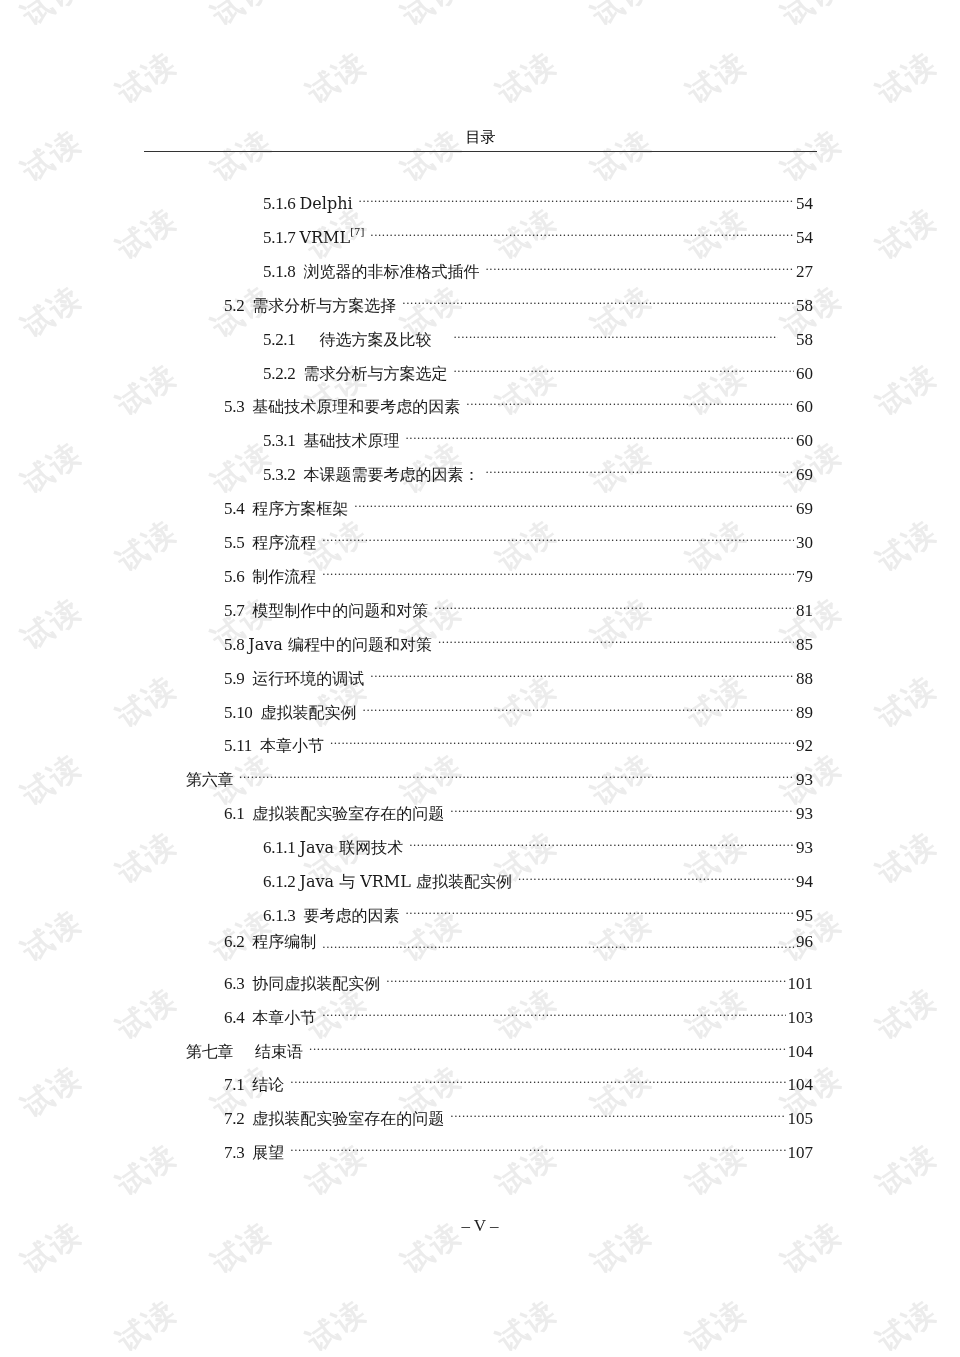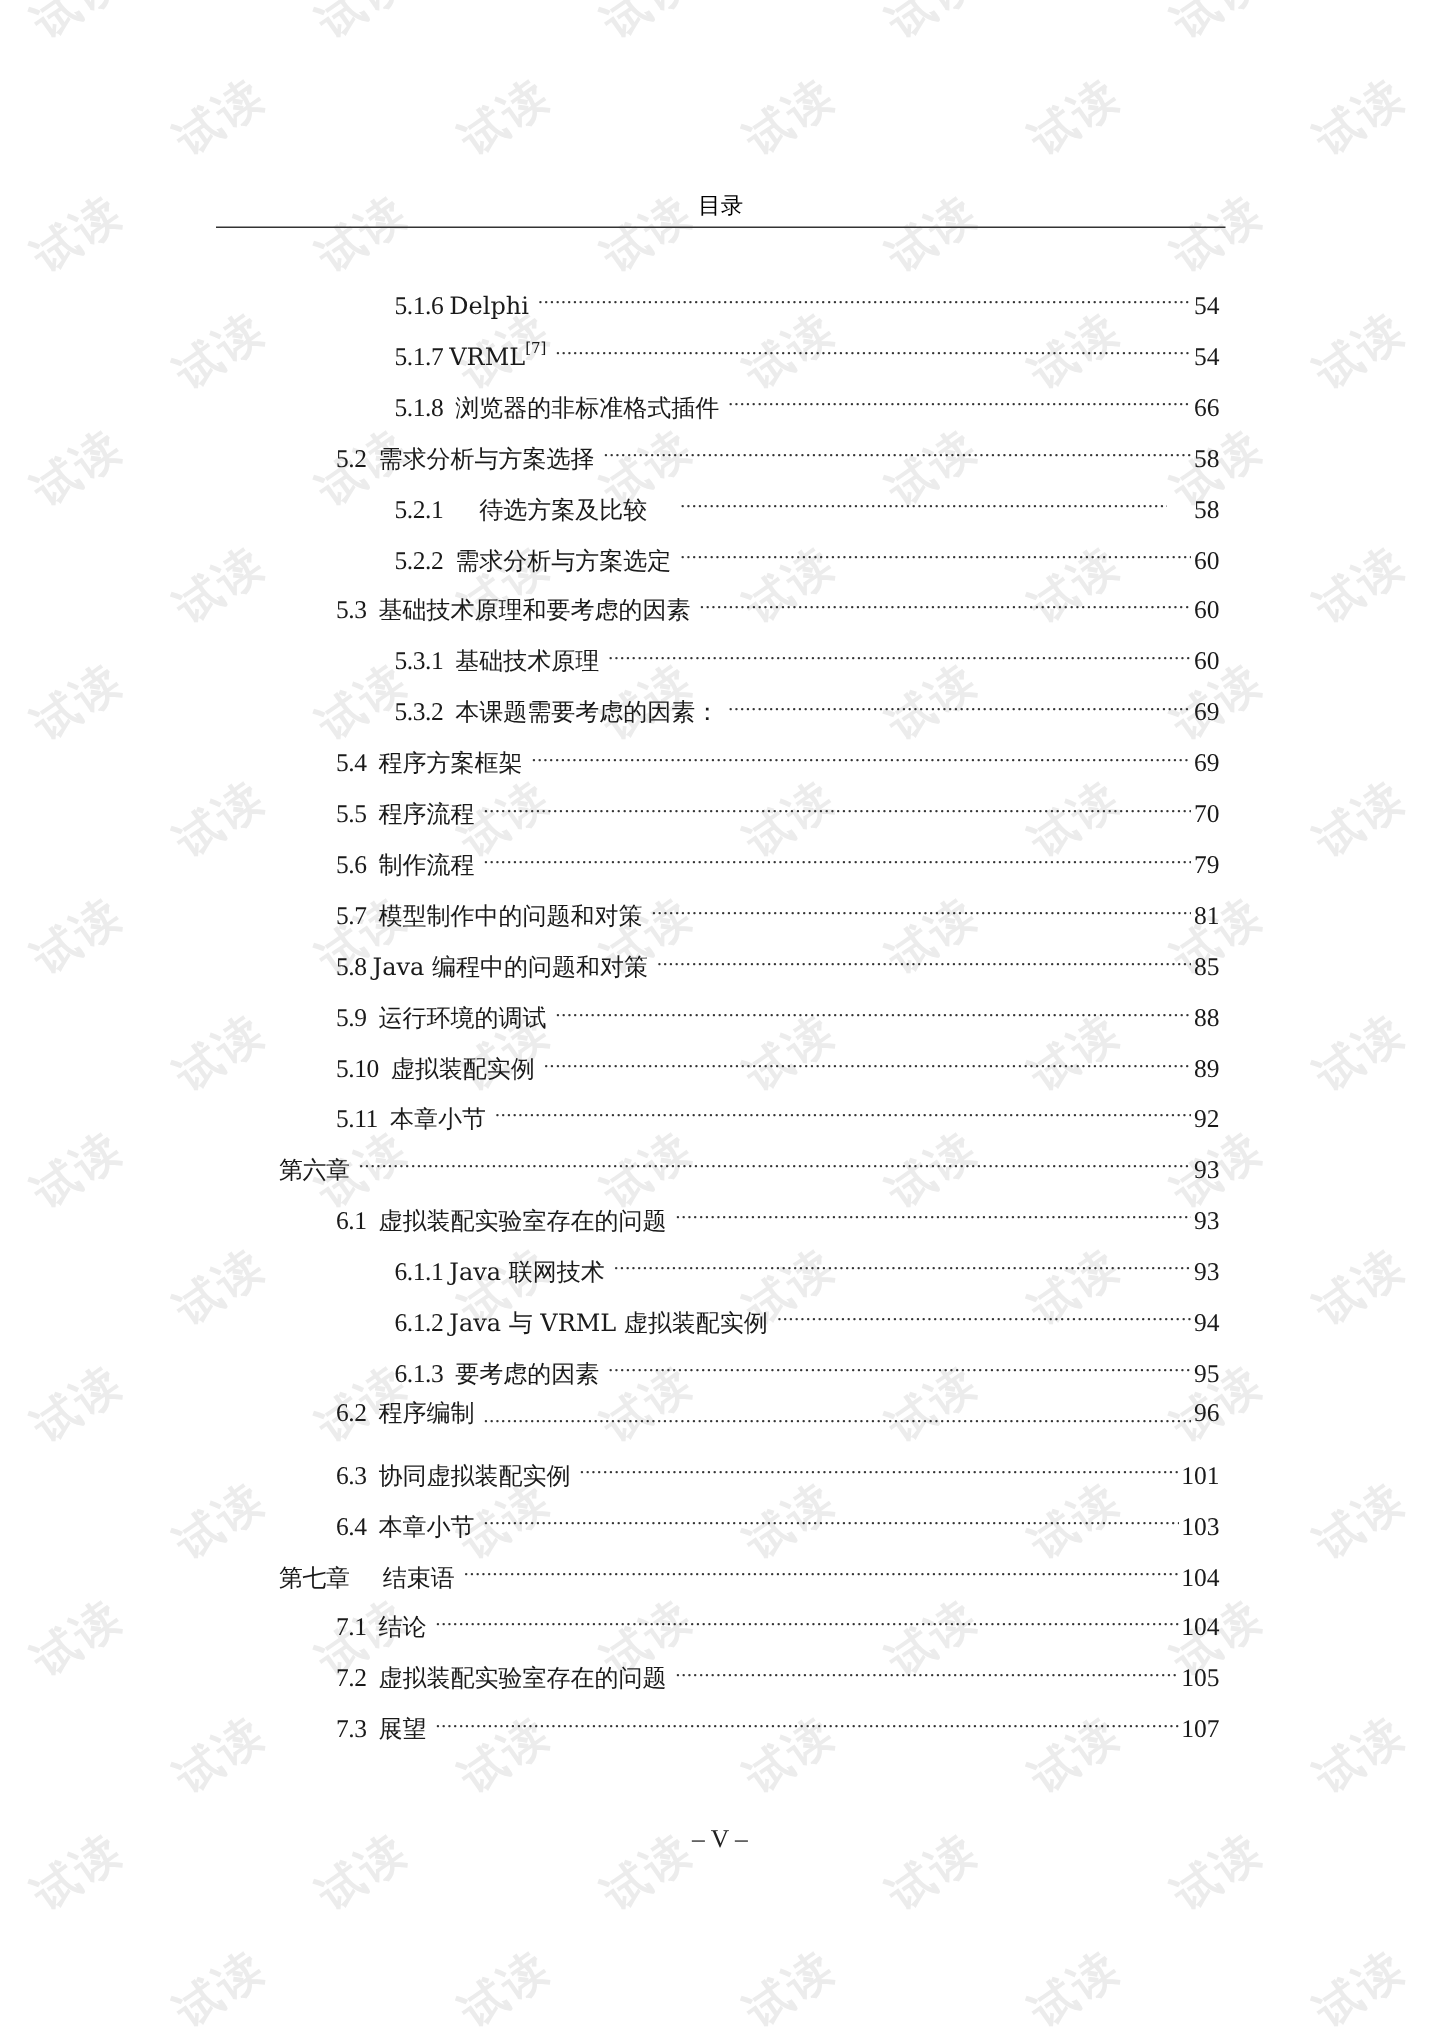--- a/index.html
+++ b/index.html
@@ -235,21 +235,21 @@
       <div class="toc-row tight" style="left: 263px; width: 550px; top: 34px;">
         <span class="num">5.1.7</span>
         <span class="title"><span>VRML</span><sup>[7]</sup></span>
         <span class="leader"></span>
         <span class="page-num">54</span>
       </div>
       <div class="toc-row" style="left: 263px; width: 550px; top: 68px;">
         <span class="num">5.1.8</span>
         <span class="title"><span>浏览器的非标准格式插件</span></span>
         <span class="leader"></span>
-        <span class="page-num">66</span>
+        <span class="page-num">27</span>
       </div>
       <div class="toc-row" style="left: 224px; width: 589px; top: 102px;">
         <span class="num">5.2</span>
         <span class="title"><span>需求分析与方案选择</span></span>
         <span class="leader"></span>
         <span class="page-num">58</span>
       </div>
       <div class="toc-row" style="left: 263px; width: 550px; top: 136px; gap: 16px;">
         <span class="num">5.2.1</span>
         <span class="title"><span>待选方案及比较</span></span>
@@ -283,21 +283,21 @@
       <div class="toc-row" style="left: 224px; width: 589px; top: 305px;">
         <span class="num">5.4</span>
         <span class="title"><span>程序方案框架</span></span>
         <span class="leader"></span>
         <span class="page-num">69</span>
       </div>
       <div class="toc-row" style="left: 224px; width: 589px; top: 339px;">
         <span class="num">5.5</span>
         <span class="title"><span>程序流程</span></span>
         <span class="leader"></span>
-        <span class="page-num">70</span>
+        <span class="page-num">30</span>
       </div>
       <div class="toc-row" style="left: 224px; width: 589px; top: 373px;">
         <span class="num">5.6</span>
         <span class="title"><span>制作流程</span></span>
         <span class="leader"></span>
         <span class="page-num">79</span>
       </div>
       <div class="toc-row" style="left: 224px; width: 589px; top: 407px;">
         <span class="num">5.7</span>
         <span class="title"><span>模型制作中的问题和对策</span></span>

